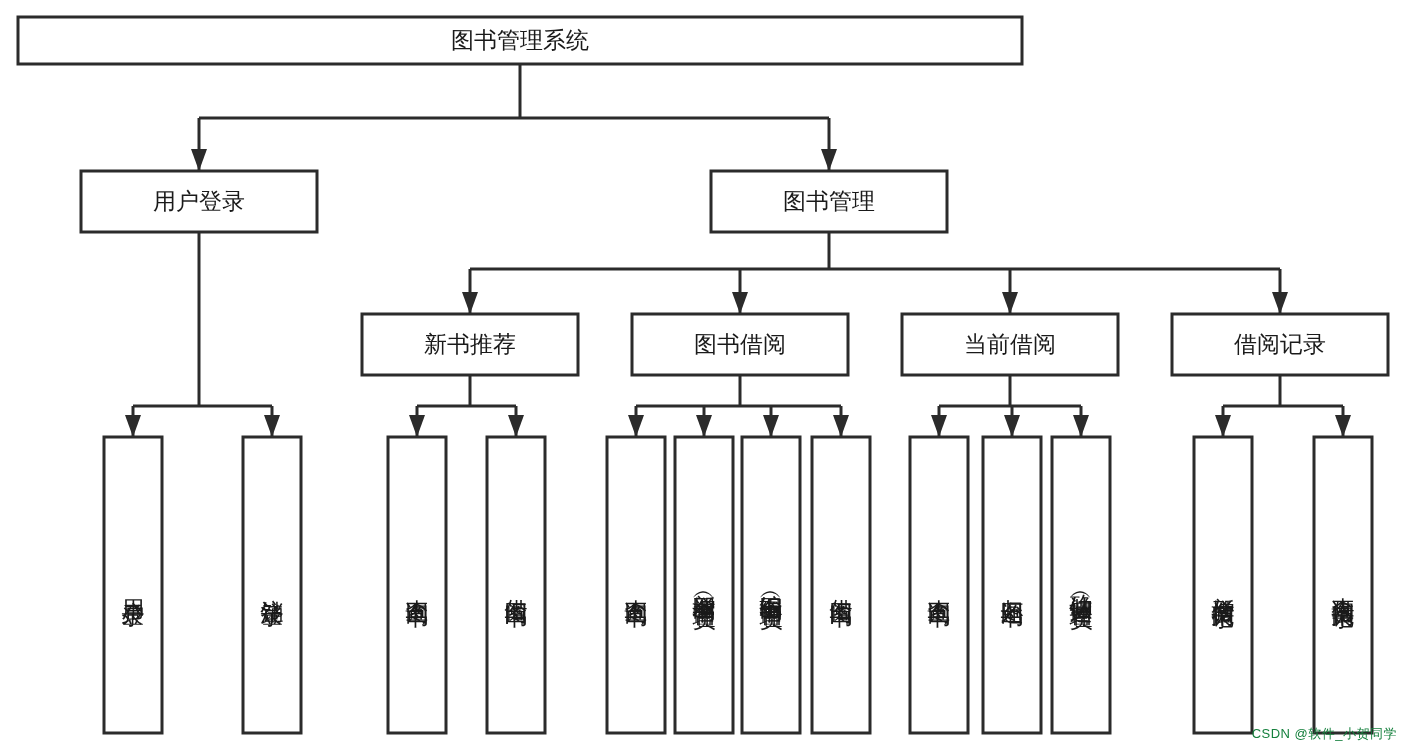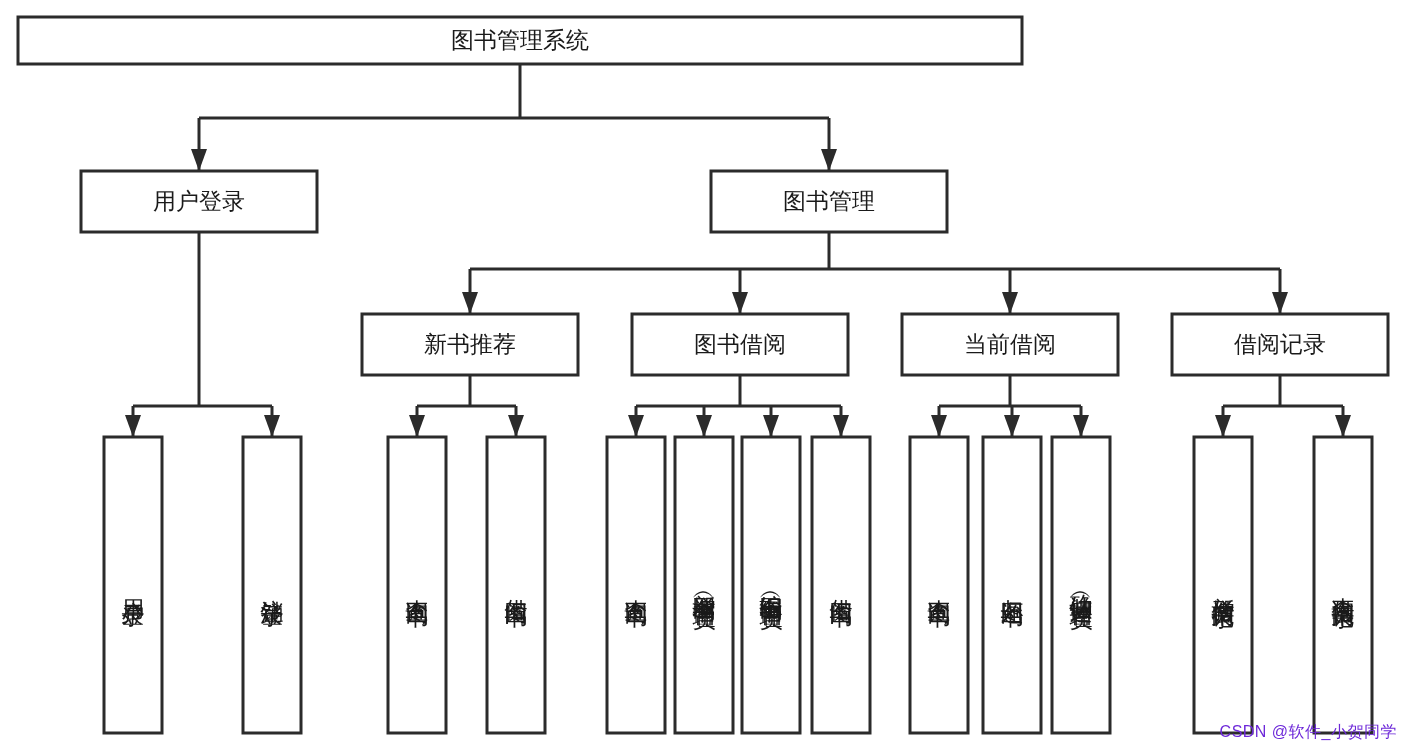--- a/index.html
+++ b/index.html
@@ -67,22 +67,22 @@
   }
   .vnode-hit {
     position: absolute;
     background: transparent;
   }
   #watermark {
     position: absolute;
     right: 8px;
     bottom: 4px;
     font-family: "Liberation Sans", "DejaVu Sans", sans-serif;
-    font-size: 16px;
-    color: #6d28d9;
+    font-size: 13px;
+    color: #15803d;
     letter-spacing: 0.5px;
     user-select: none;
     white-space: nowrap;
   }
 </style>
 </head>
 <body>
 
 <div id="diagram-root">
 

